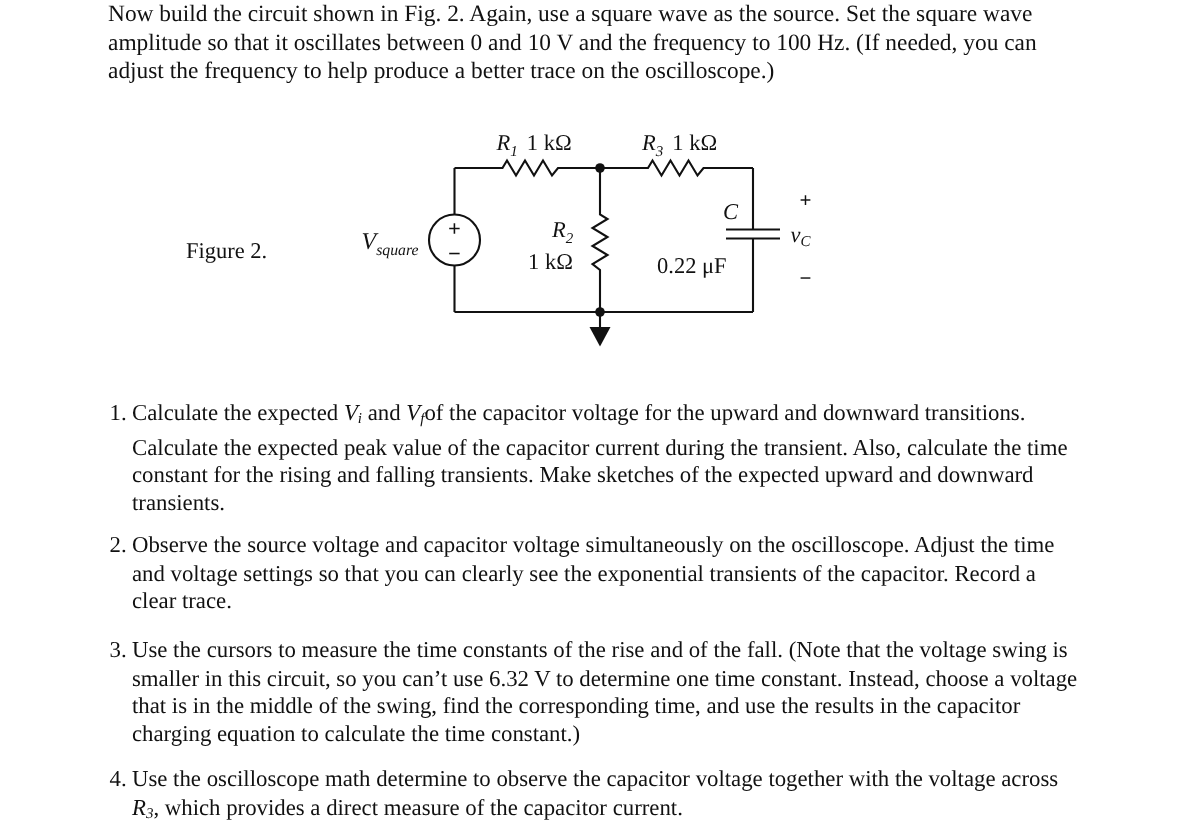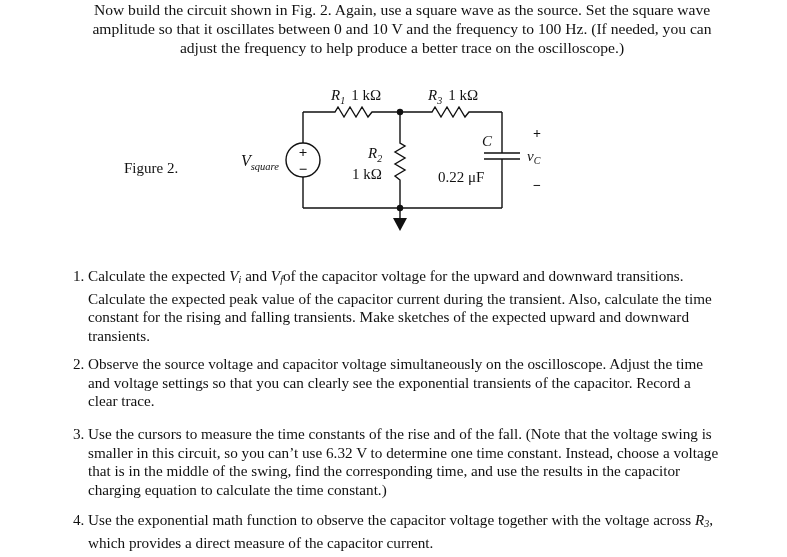--- a/index.html
+++ b/index.html
@@ -3,21 +3,21 @@
 <meta charset="utf-8">
 <style>
   html, body { margin: 0; padding: 0; background: #ffffff; }
   body {
     width: 787px; height: 557px; position: relative; overflow: hidden;
     font-family: "Liberation Serif", "DejaVu Serif", serif;
     color: #111111;
   }
   .intro {
     position: absolute; left: 72px; top: 0px; width: 660px;
-    font-size: 15.6px; line-height: 19px; margin: 0; text-align: center;
+    font-size: 15.6px; line-height: 19px; margin: 0;
   }
   .fig-label {
     position: absolute; left: 112px; top: 148px;
     font-size: 15px; margin: 12px;
   }
   svg.circuit { position: absolute; left: 0; top: 0; }
   svg text { font-family: "Liberation Serif", "DejaVu Serif", serif; fill: #111; }
   .item {
     position: absolute; left: 73px; width: 650px;
     font-size: 15.2px; line-height: 18.6px;
@@ -101,14 +101,14 @@
   <span class="body">Observe the source voltage and capacitor voltage simultaneously on the oscilloscope. Adjust the time and voltage settings so that you can clearly see the exponential transients of the capacitor. Record a clear trace.</span>
 </div>
 
 <div class="item" style="top:425px;">
   <span class="num">3.</span>
   <span class="body">Use the cursors to measure the time constants of the rise and of the fall. (Note that the voltage swing is smaller in this circuit, so you can’t use 6.32 V to determine one time constant. Instead, choose a voltage that is in the middle of the swing, find the corresponding time, and use the results in the capacitor charging equation to calculate the time constant.)</span>
 </div>
 
 <div class="item" style="top:511px;">
   <span class="num">4.</span>
-  <span class="body"><span>Use the exponential math function to observe the capacitor voltage together with the voltage across </span><span class="it">R</span><span class="sub">3</span><span>, which provides a direct measure of the capacitor current.</span></span>
+  <span class="body"><span>Use the oscilloscope math determine to observe the capacitor voltage together with the voltage across </span><span class="it">R</span><span class="sub">3</span><span>, which provides a direct measure of the capacitor current.</span></span>
 </div>
 
 </body></html>

